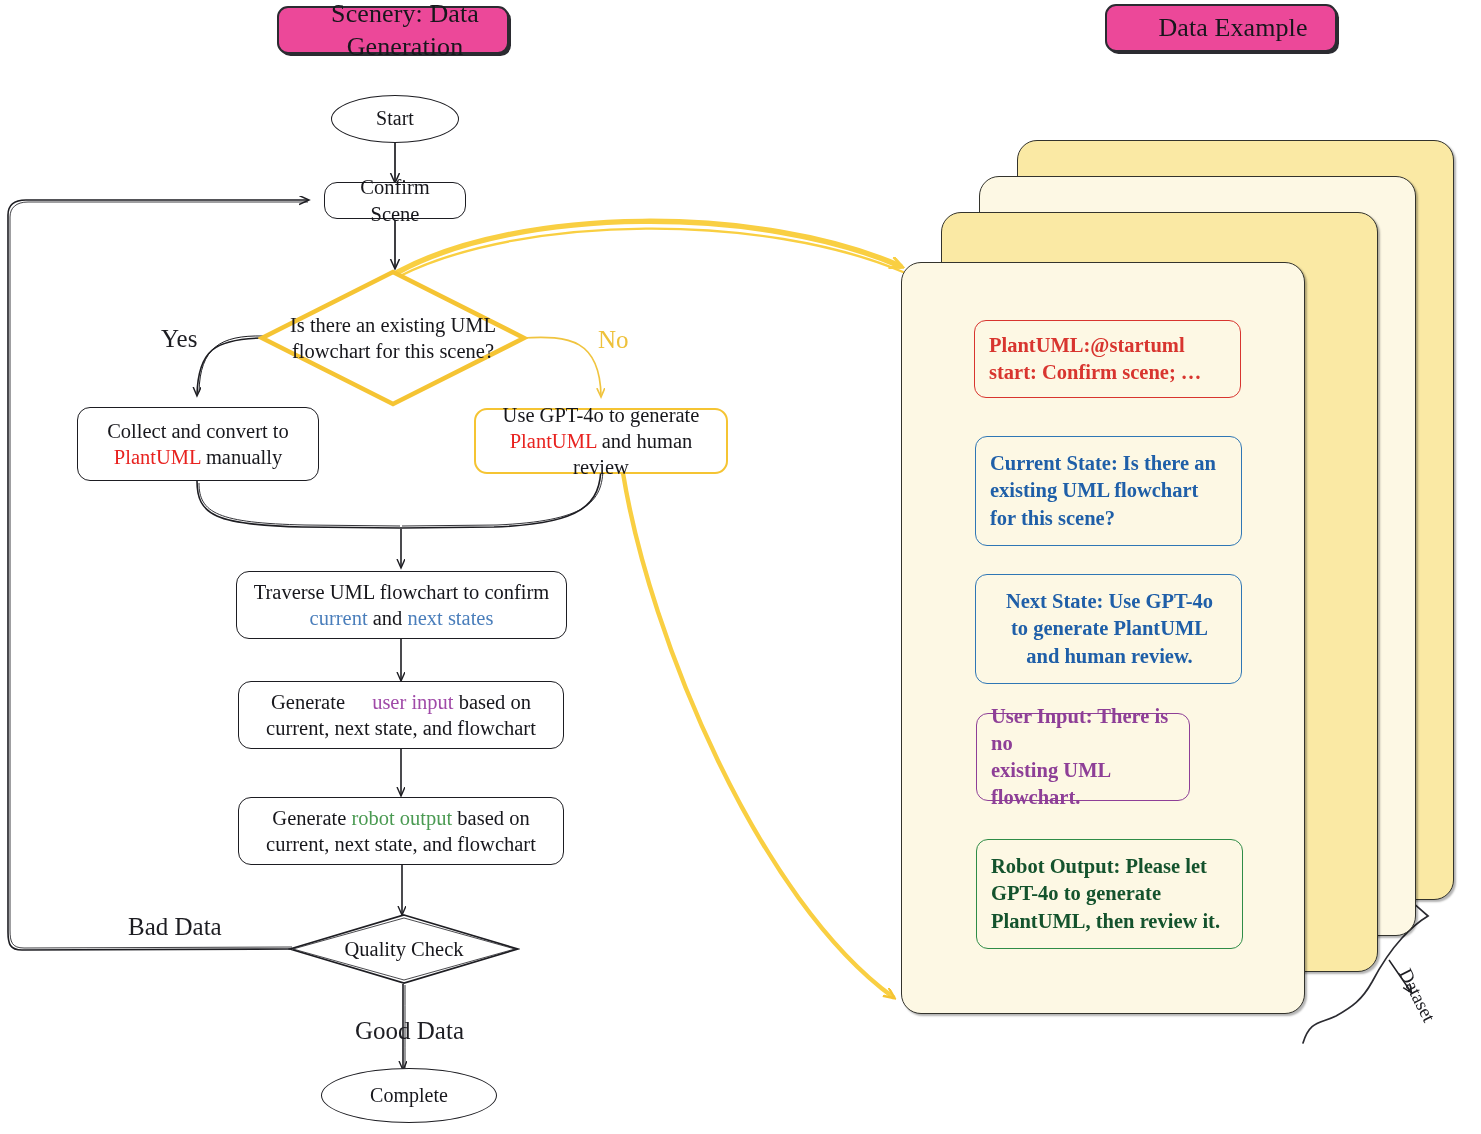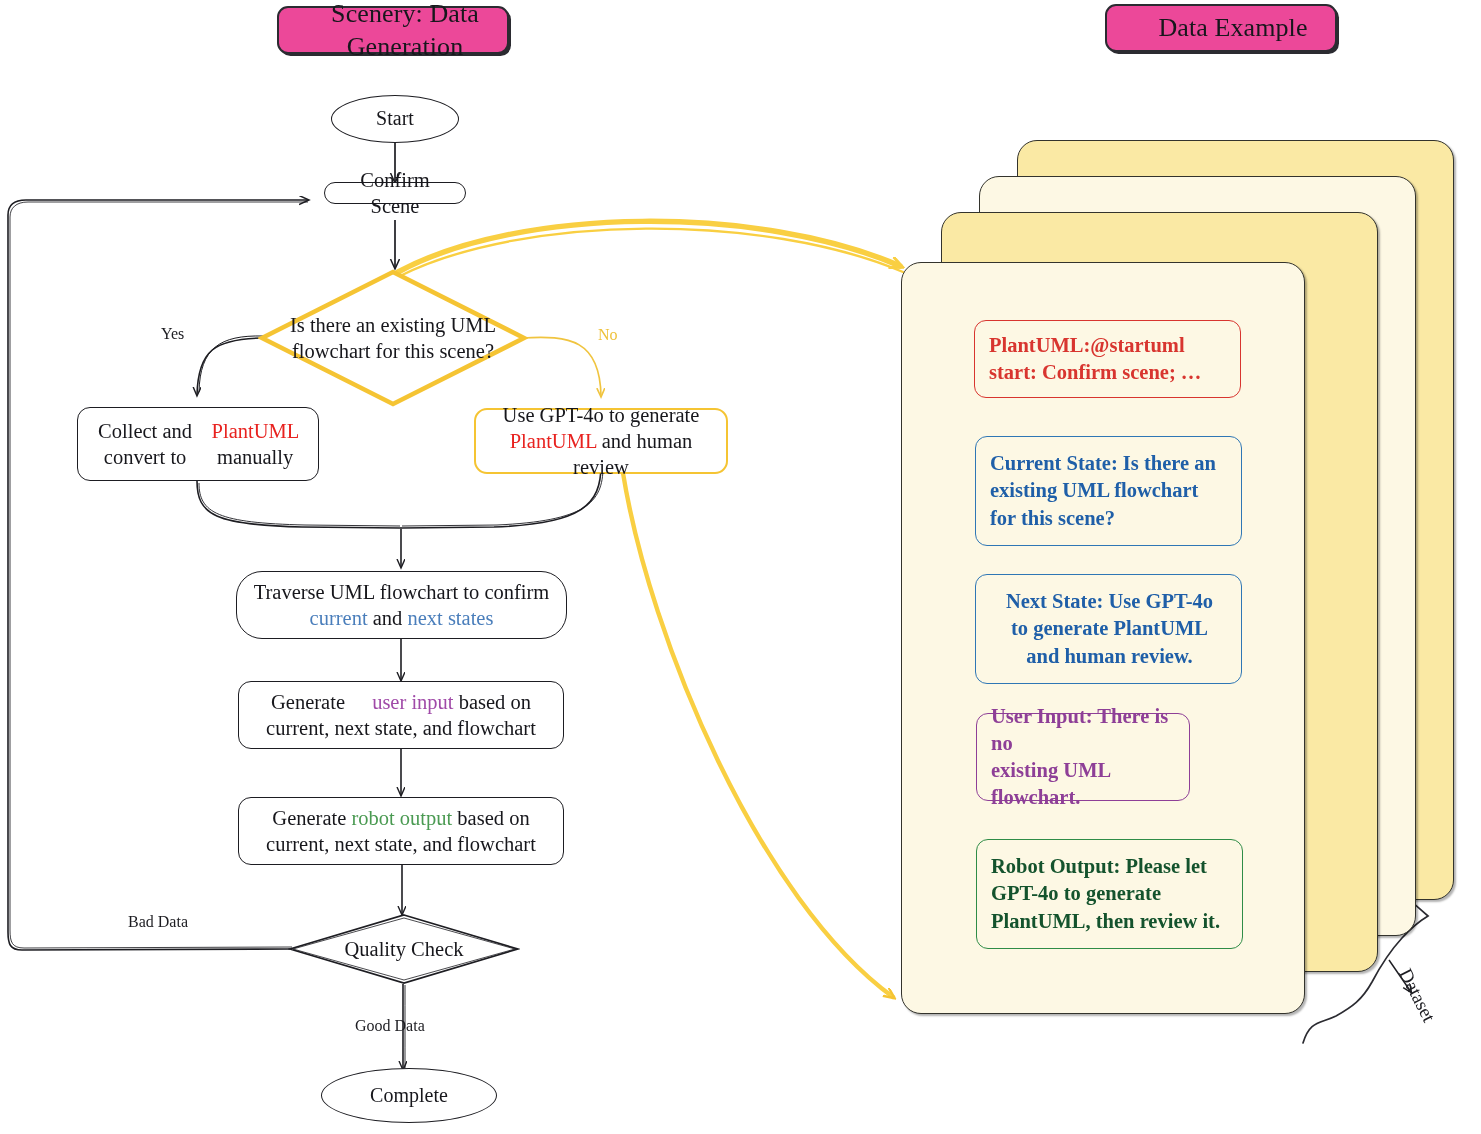--- a/index.html
+++ b/index.html
@@ -75,21 +75,21 @@
   .diamond .dlabel {
     position: relative; z-index: 2;
     font-size: 20.5px; line-height: 1.28;
     color: #17171c;
     width: 88%;
   }
 
   
   .edge-label {
     position: absolute;
-    font-size: 16px;
+    font-size: 25px;
     color: #1d1d22;
     white-space: nowrap;
   }
   .edge-label.yellow { color: #eec13a; }
 
   
   .kw-red    { color: #e8221f; }
   .kw-blue   { color: #4a7ebb; }
   .kw-purple { color: #a04aa8; margin-left: 22px; }
   .kw-green  { color: #4a9a52; }
@@ -200,56 +200,56 @@
   </svg>
 
   <div class="node pill" style="left:277px; top:6px; width:232px; height:48px;">
     <span>Scenery: Data Generation</span>
   </div>
 
   <div class="node terminator" style="left:331px; top:95px; width:128px; height:48px;">
     <span>Start</span>
   </div>
 
-  <div class="node process" style="left:324px; top:182px; width:142px; height:22px;">
+  <div class="node process" style="left:324px; top:182px; width:142px; height:37px;">
     <span>Confirm Scene</span>
   </div>
 
   <div class="diamond" style="left:258px; top:268px; width:270px; height:140px;">
     <svg class="dshape" viewBox="0 0 270 140" preserveAspectRatio="none">
       <polygon points="135,4 266,70 135,136 4,70" fill="#ffffff" stroke="#f5c433" stroke-width="4.6"></polygon>
     </svg>
     <div class="dlabel">
       <div>Is there an existing UML</div>
       <div>flowchart for this scene?</div>
     </div>
   </div>
 
   <div class="edge-label" style="left:161px; top:325px;">
     <span>Yes</span>
   </div>
   <div class="edge-label yellow" style="left:598px; top:326px;">
     <span>No</span>
   </div>
 
-  <div class="node process" style="left:77px; top:407px; width:242px; height:74px; flex-direction:row;">
+  <div class="node process" style="left:77px; top:407px; width:242px; height:74px; flex-direction:column;">
     <div>Collect and convert to</div>
     <div>
       <span class="kw-red">PlantUML</span><span> manually</span>
     </div>
   </div>
 
   <div class="node process accent-yellow" style="left:474px; top:408px; width:254px; height:66px; flex-direction:column;">
     <div>Use GPT-4o to generate</div>
     <div>
       <span class="kw-red">PlantUML</span><span> and human review</span>
     </div>
   </div>
 
-  <div class="node process" style="left:236px; top:571px; width:331px; height:68px; flex-direction:column;border-radius:26px;">
+  <div class="node process" style="left:236px; top:571px; width:331px; height:68px; flex-direction:column;">
     <div>Traverse UML flowchart to confirm</div>
     <div>
       <span class="kw-blue">current</span><span> and </span><span class="kw-blue">next states</span>
     </div>
   </div>
 
   <div class="node process" style="left:238px; top:681px; width:326px; height:68px; flex-direction:column;">
     <div>
       <span>Generate </span><span class="kw-purple">user input</span><span> based on</span>
     </div>

